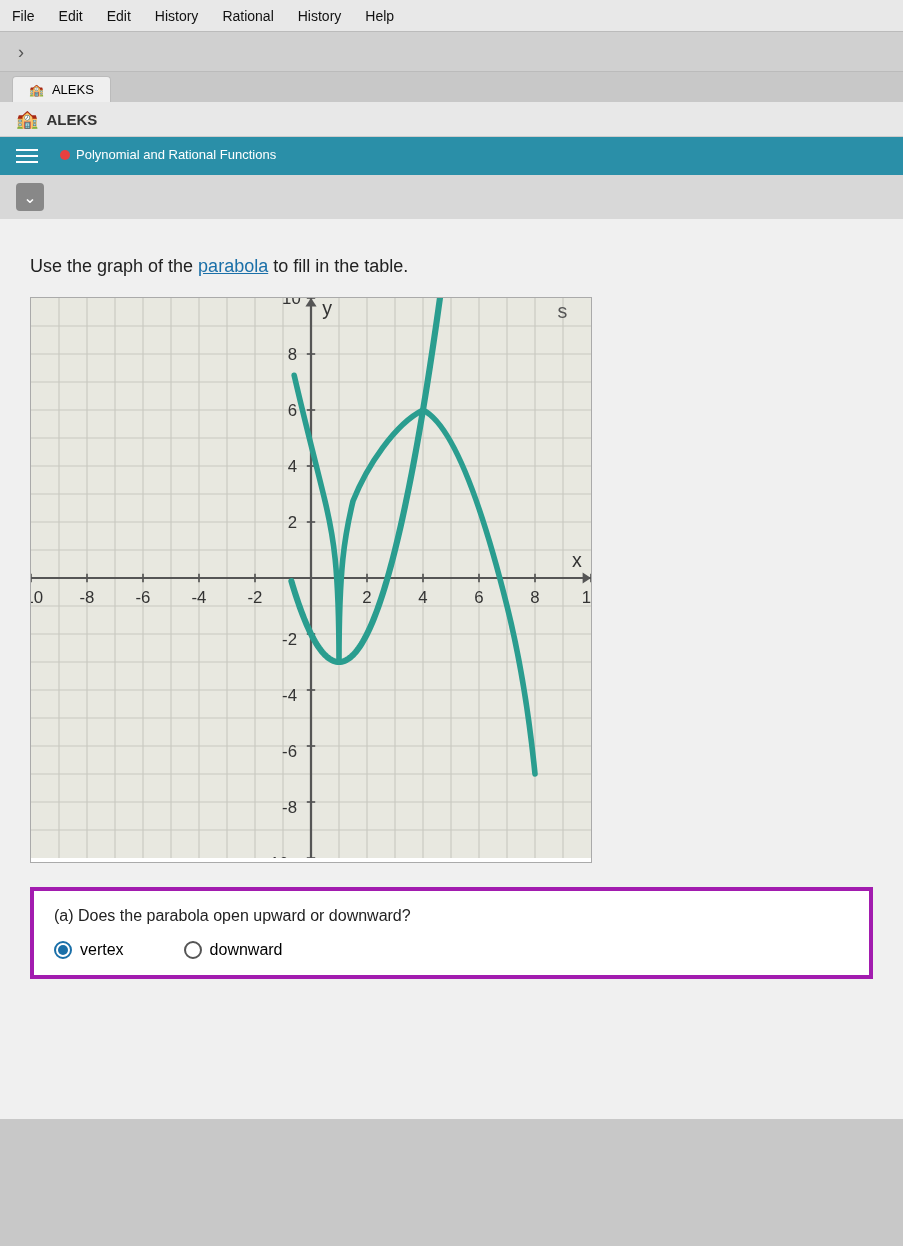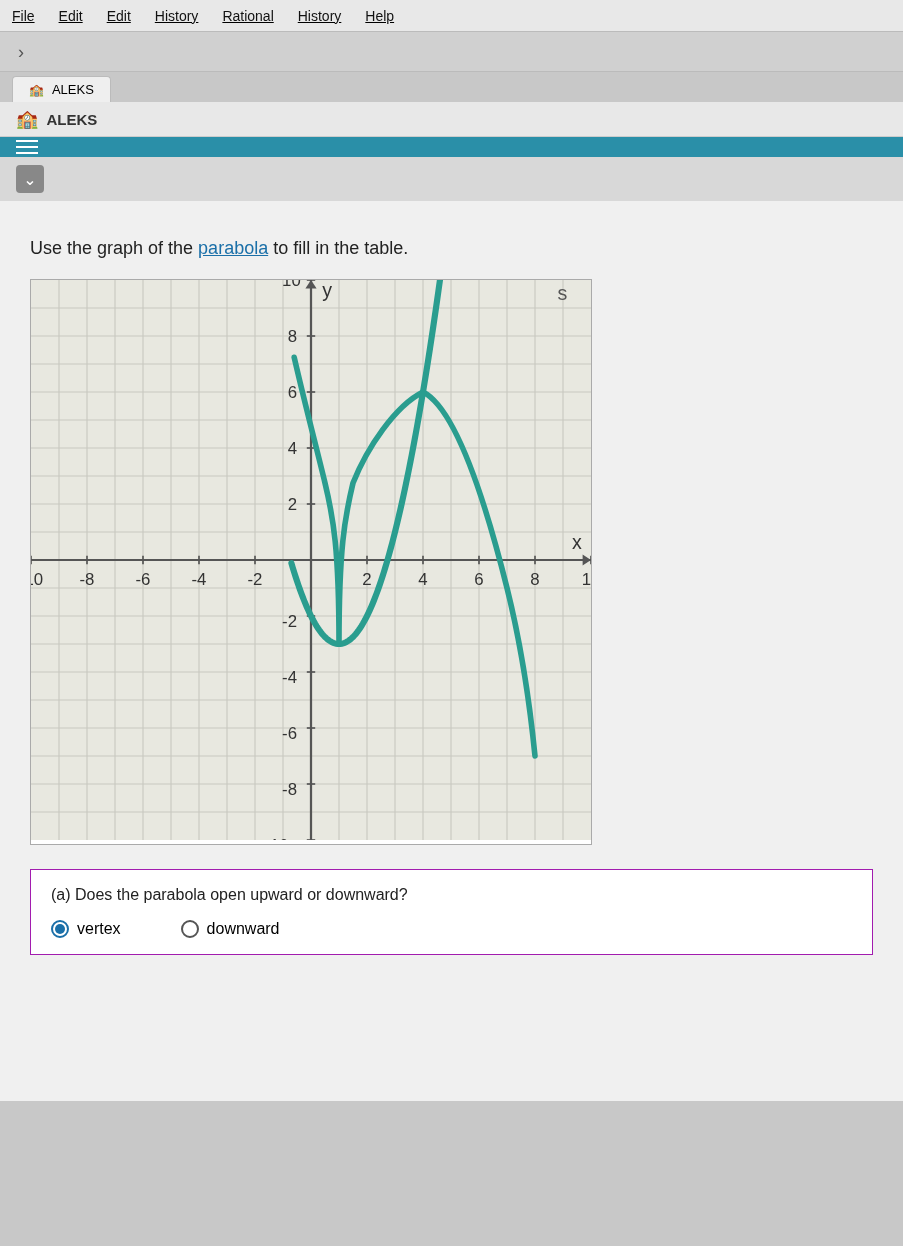--- a/index.html
+++ b/index.html
@@ -13,21 +13,20 @@
 
     
     .menubar {
       background: #e8e8e8;
       height: 32px;
       display: flex;
       align-items: center;
       padding: 0 12px;
       gap: 24px;
       border-bottom: 1px solid #bbb;
-      text-decoration: underline;
     }
     .menubar-item {
       font-size: 14px;
       color: #111;
       cursor: pointer;
     }
 
     
     .browser-chrome {
       background: #d0d0d0;
@@ -167,21 +166,21 @@
       background: white;
       border: 1px solid #aaa;
       margin-bottom: 24px;
       display: inline-block;
       position: relative;
     }
 
     
     .question-box {
       background: white;
-      border: 1px solid #a21caf;
+      border: 4px solid #a21caf;
       padding: 16px 20px;
       margin-bottom: 0;
     }
     .question-text {
       font-size: 16px;
       color: #222;
       margin-bottom: 16px;
     }
 
     
@@ -244,20 +243,24 @@
 <div class="aleks-header">
   <span style="font-size:18px;">🏫</span>
   <span class="aleks-logo-text">ALEKS</span>
 </div>
 
 <div class="topic-header">
   <div class="menu-icon">
     <span></span>
     <span></span>
     <span></span>
+  </div>
+  <div class="topic-category">
+    <span class="red-dot"></span>
+    <span>Polynomial and Rational Functions</span>
   </div>
 </div>
 
 <div class="chevron-bar">
   <button class="chevron-btn">
     <span>⌄</span>
   </button>
 </div>
 
 <div class="main-content">

